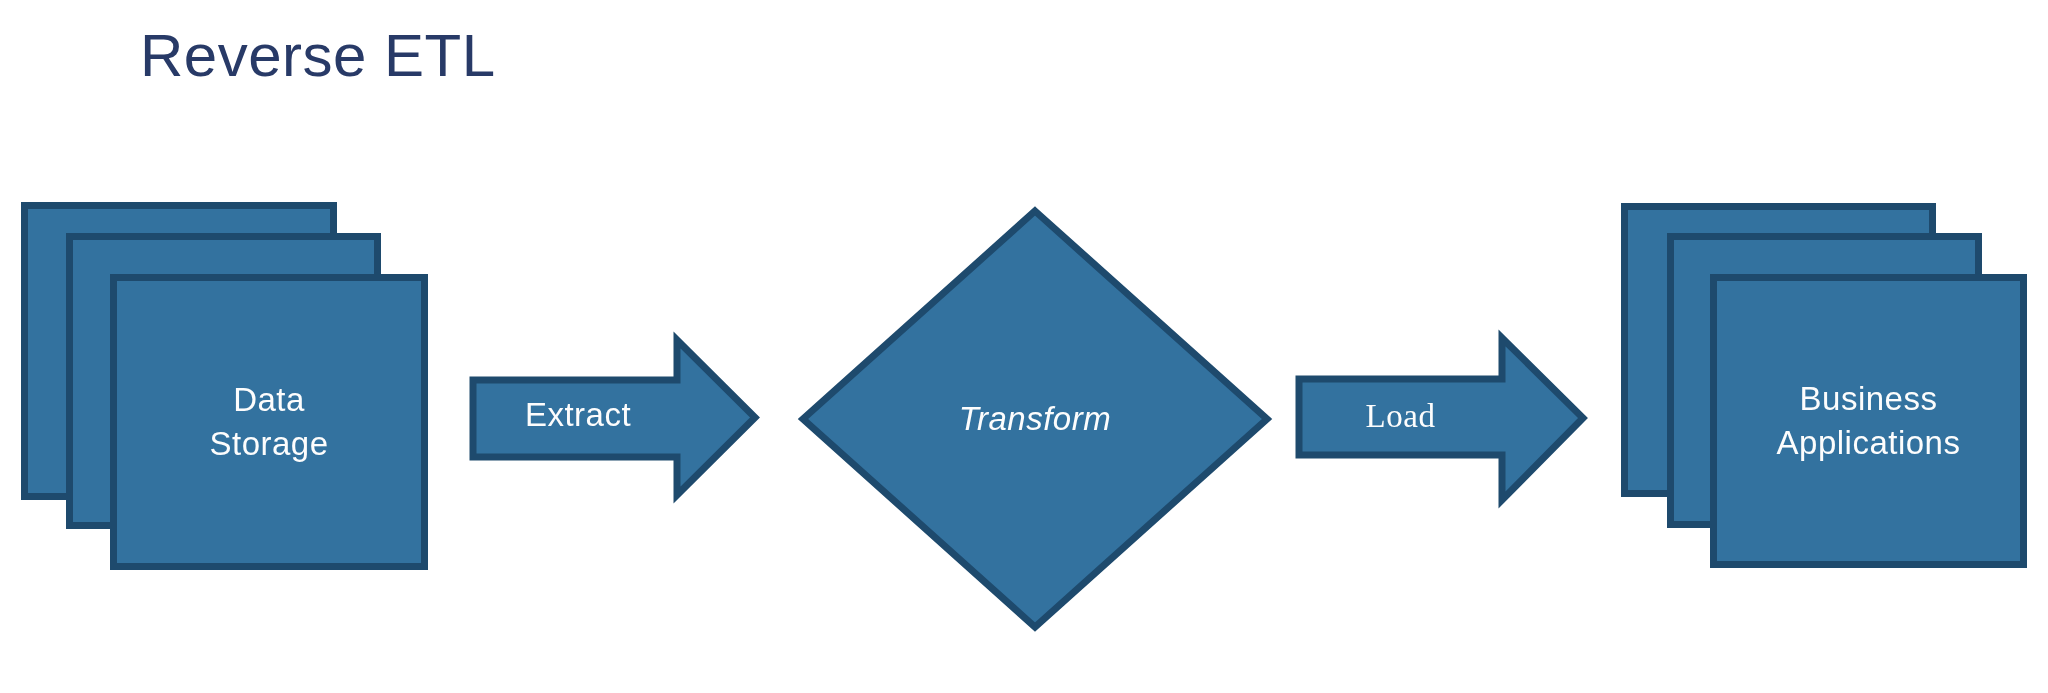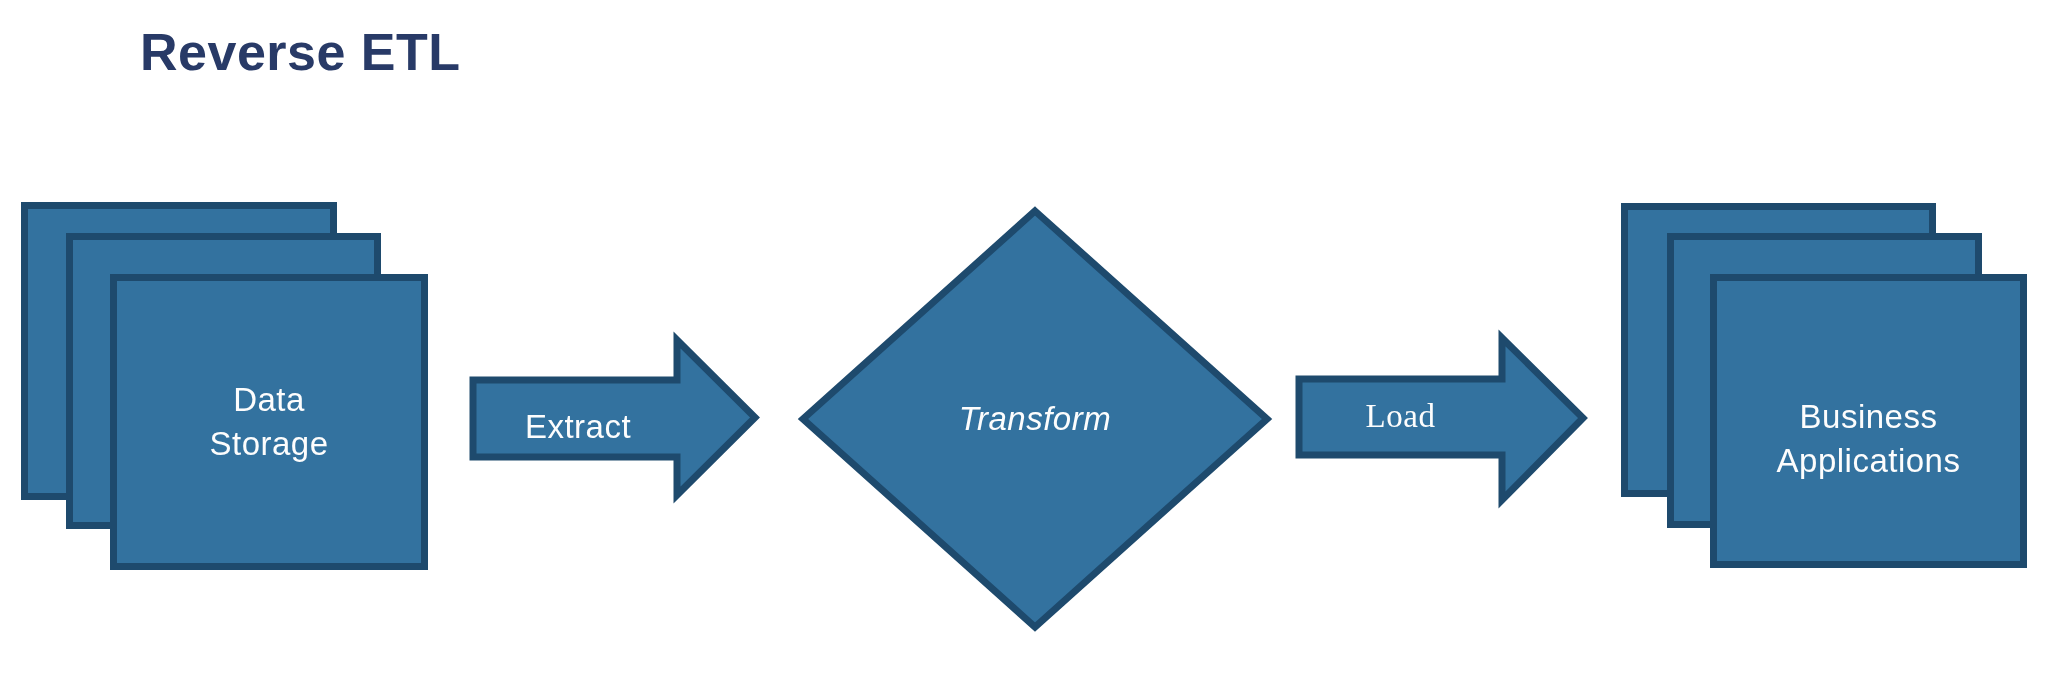--- a/index.html
+++ b/index.html
@@ -18,22 +18,22 @@
     position: relative;
     width: 2048px;
     height: 693px;
     background: var(--background);
     overflow: hidden;
   }
   .title {
     position: absolute;
     left: 140px;
     top: 26px;
-    font-size: 52px;
-    font-weight: 700;
+    font-size: 60px;
+    font-weight: 400;
     letter-spacing: 0.5px;
     line-height: 1;
     color: var(--title-text);
     white-space: nowrap;
   }
   .sq {
     position: absolute;
     background: var(--shape-fill);
     border: 7px solid var(--shape-border);
   }
@@ -76,25 +76,25 @@
   <div class="sq" style="left:110px; top:274px; width:318px; height:296px;"></div>
   <div class="shape-label" style="left:110px; top:274px; width:318px; height:296px;">Data
 Storage</div>
 
   <svg class="shapes-layer" viewBox="0 0 2048 693">
     <polygon points="473,380 677,380 677,340 755,417.5 677,495 677,457 473,457"></polygon>
     <polygon points="1035,211 1267,419 1035,627 803,419"></polygon>
     <polygon points="1299,379 1502,379 1502,338 1583,418 1502,500 1502,455 1299,455"></polygon>
   </svg>
 
-  <div class="shape-label" style="left:473px; top:388px; width:210px; height:77px;">Extract</div>
+  <div class="shape-label" style="left:473px; top:376px; width:210px; height:77px;">Extract</div>
 
   <div class="shape-label" style="left:835px; top:394px; width:400px; height:50px;font-style:italic;">Transform</div>
 
   <div class="shape-label" style="left:1299px; top:379px; width:203px; height:76px;font-family:Liberation Serif, serif;">Load</div>
 
   <div class="sq" style="left:1621px; top:203px; width:315px; height:294px;"></div>
   <div class="sq" style="left:1667px; top:233px; width:315px; height:295px;"></div>
   <div class="sq" style="left:1710px; top:274px; width:317px; height:294px;"></div>
-  <div class="shape-label" style="left:1710px; top:274px; width:317px; height:294px;margin-top:18px;">Business
+  <div class="shape-label" style="left:1710px; top:274px; width:317px; height:294px;">Business
 Applications</div>
 
 </div>
 
 </body></html>

